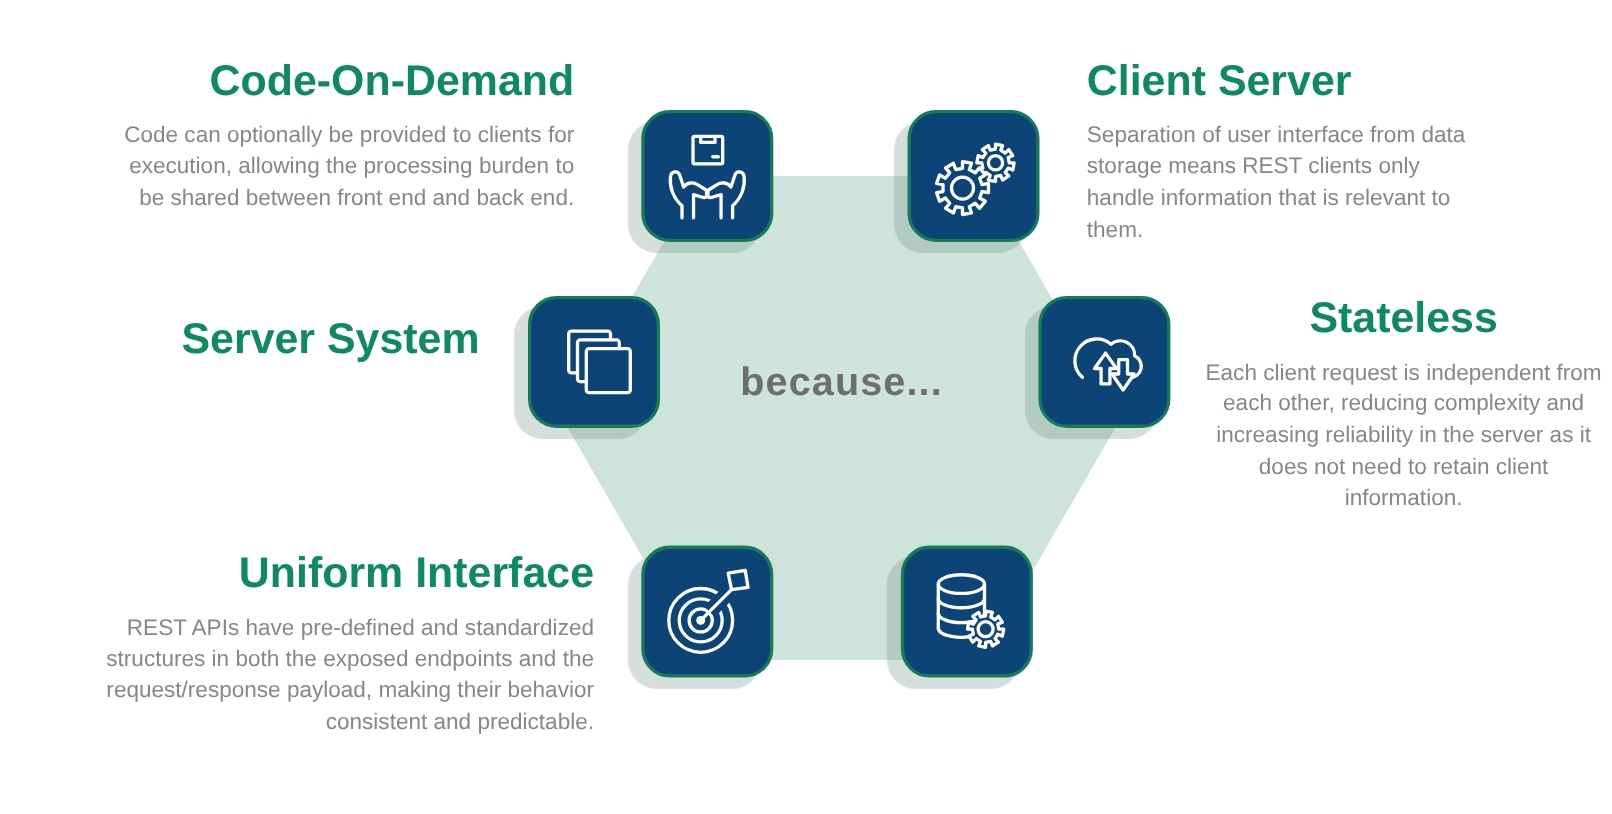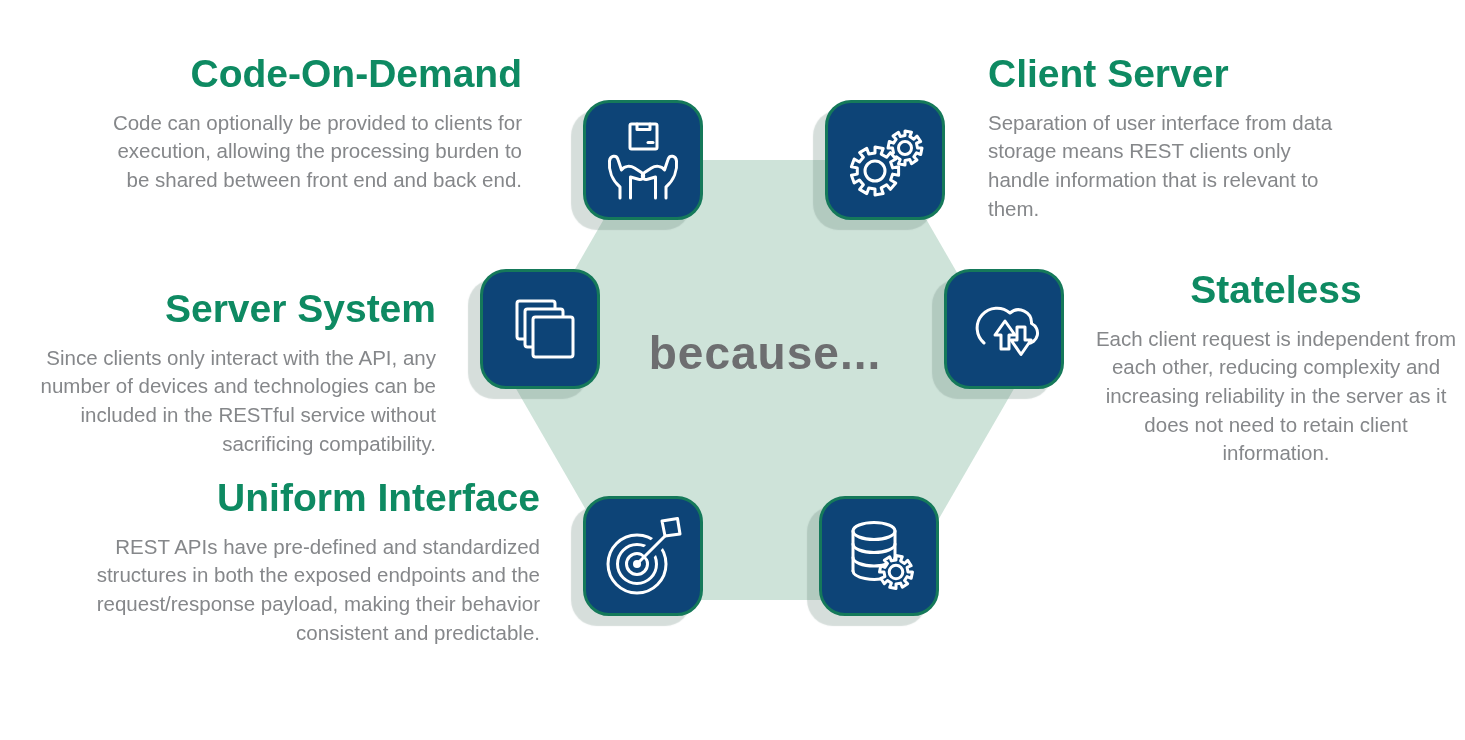--- a/index.html
+++ b/index.html
@@ -17,21 +17,21 @@
     width:1465px;height:740px;
     overflow:hidden;
     background:#fff;
     font-family:"Liberation Sans", sans-serif;
   }
   .hexagon{position:absolute;left:0;top:0;z-index:0;}
   .because{
     position:absolute;
     left:565px;top:326px;width:400px;
     text-align:center;
-    font-size:46px;font-weight:bold;color:var(--because-gray);
+    font-size:36px;font-weight:bold;color:var(--because-gray);
     letter-spacing:1px;
     z-index:1;
   }
   .tile{
     position:absolute;
     width:120px;height:120px;
     background:var(--navy);
     border:3px solid var(--border-green);
     border-radius:26px;
     box-shadow:-12px 10px 1px rgba(106,138,125,0.28);
@@ -134,27 +134,26 @@
     <p class="desc">Separation of user interface from data storage means REST clients only handle information that is relevant to them.</p>
   </div>
 
   <div class="section align-right" style="left:108px;top:52px;width:414px;">
     <h2 class="title">Code-On-Demand</h2>
     <p class="desc">Code can optionally be provided to clients for execution, allowing the processing burden to be shared between front end and back end.</p>
   </div>
 
   <div class="section align-right" style="left:0px;top:287px;width:436px;">
     <h2 class="title">Server System</h2>
-    <p class="desc">Since clients only interact with the API, any number of devices and technologies can be included in the RESTful service without sacrificing compatibility.</p>
   </div>
 
   <div class="section align-left" style="left:1090px;top:268px;width:372px;text-align:center;">
     <h2 class="title">Stateless</h2>
     <p class="desc">Each client request is independent from each other, reducing complexity and increasing reliability in the server as it does not need to retain client information.</p>
   </div>
 
-  <div class="section align-right" style="left:58px;top:476px;width:482px;">
+  <div class="section align-right" style="left:58px;top:500px;width:482px;">
     <h2 class="title">Uniform Interface</h2>
     <p class="desc">REST APIs have pre-defined and standardized structures in both the exposed endpoints and the request/response payload, making their behavior consistent and predictable.</p>
   </div>
 
 
 </div>
 
 </body></html>

